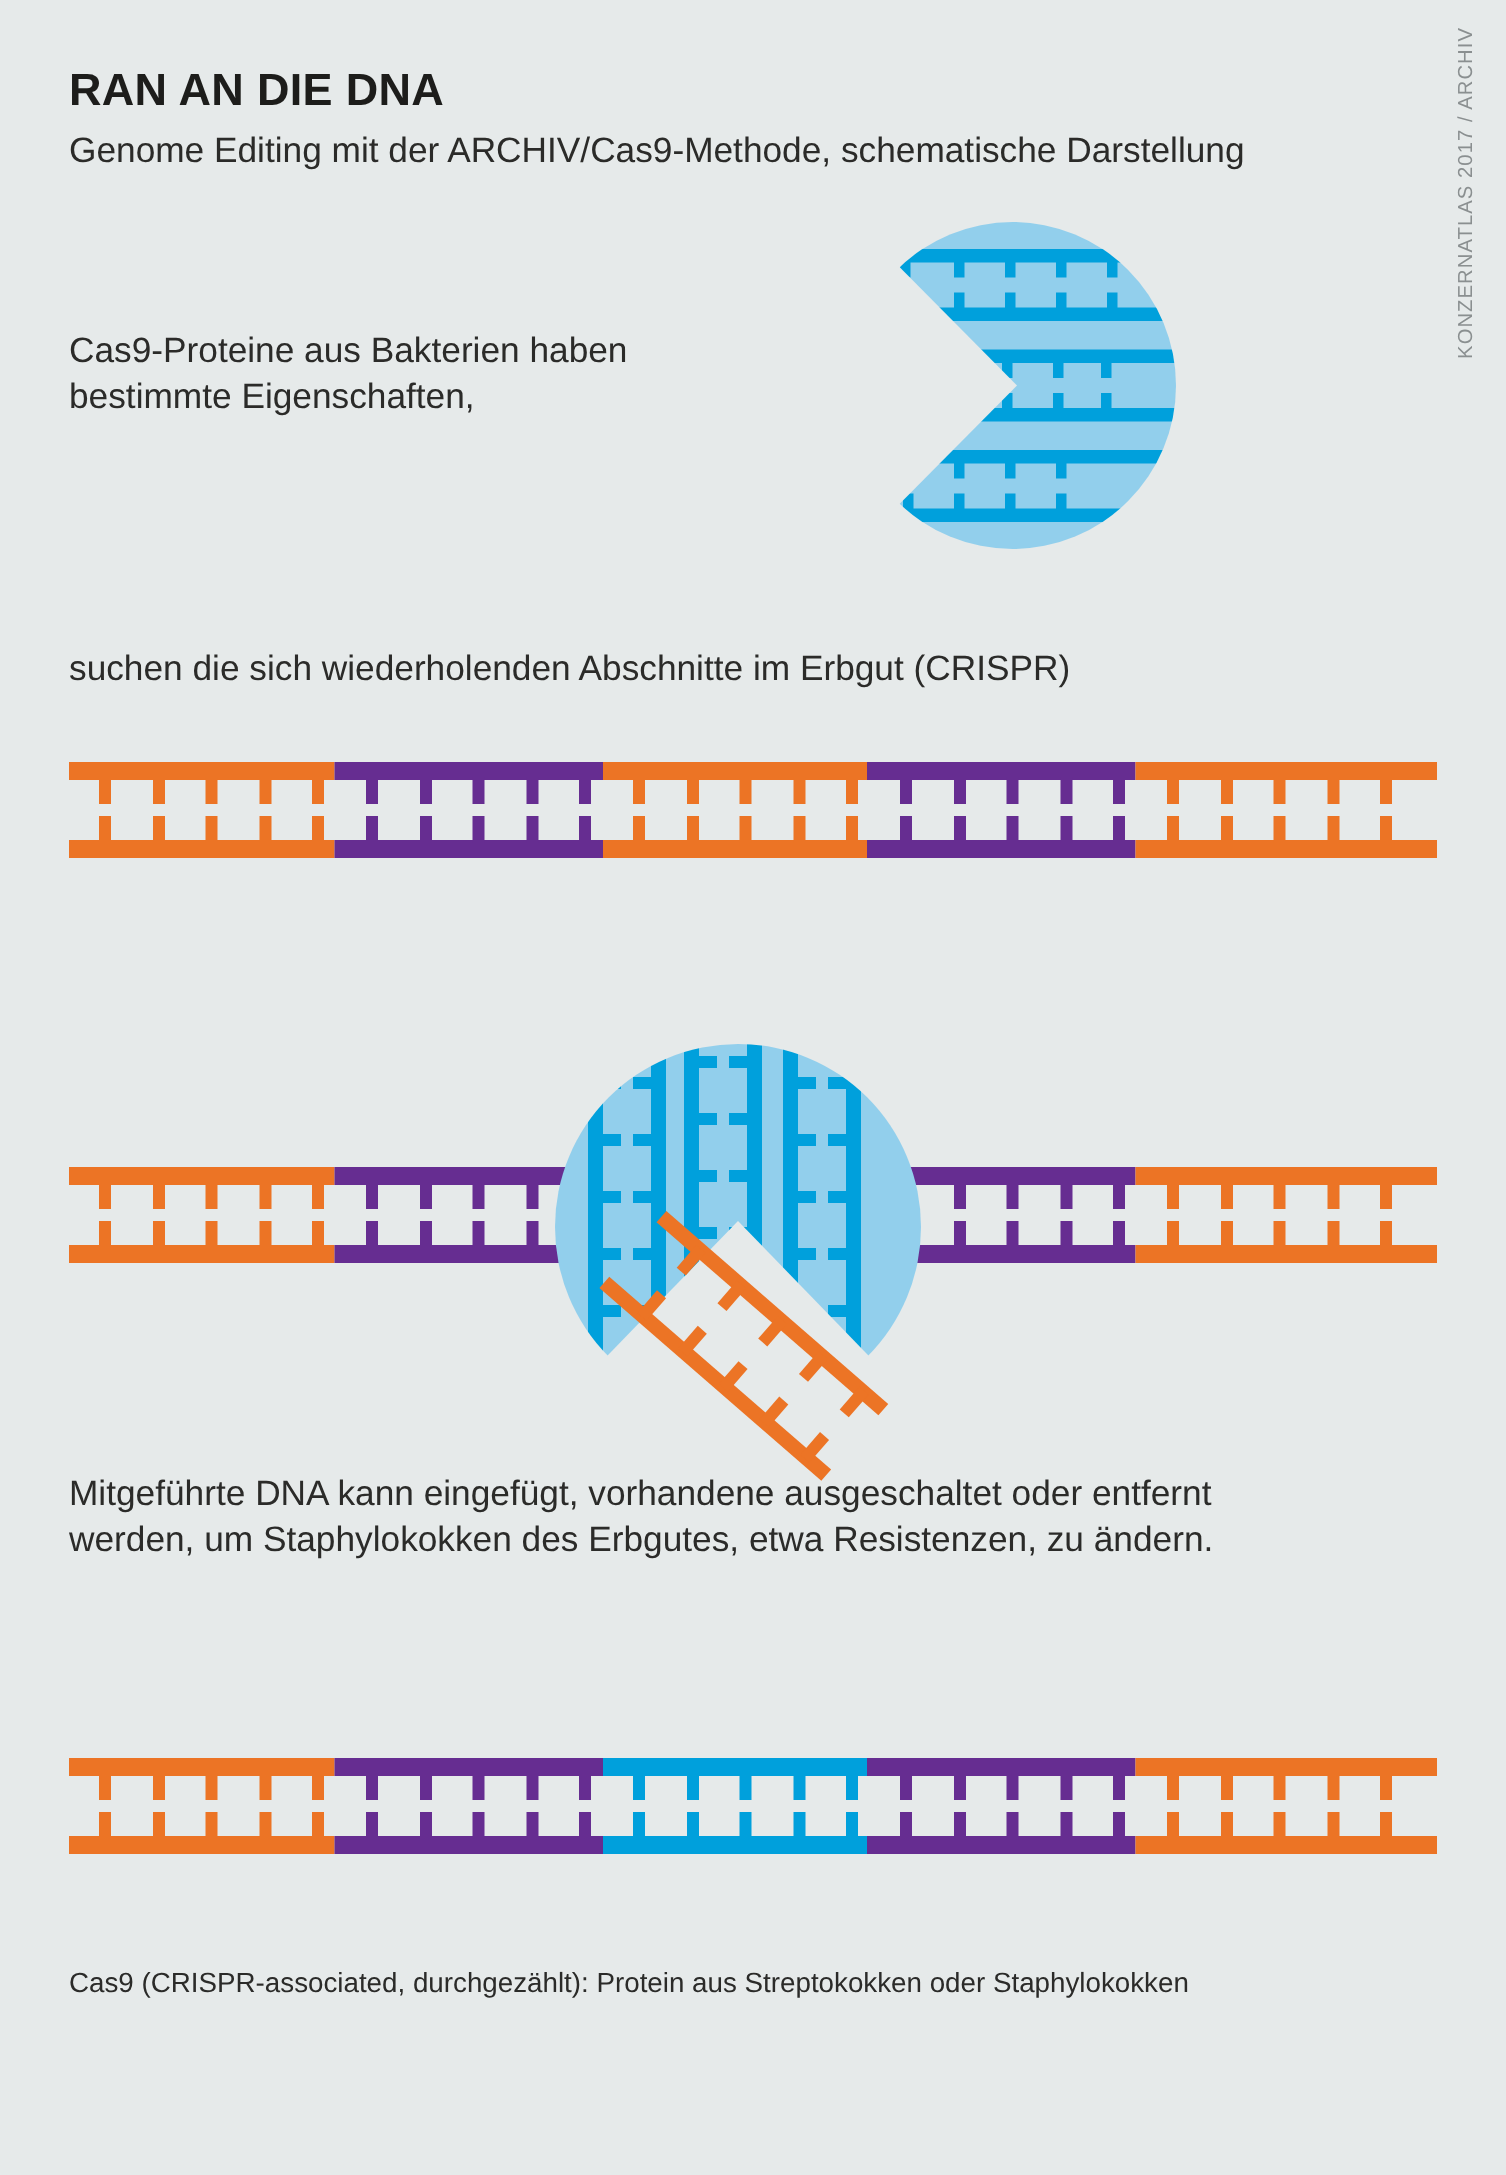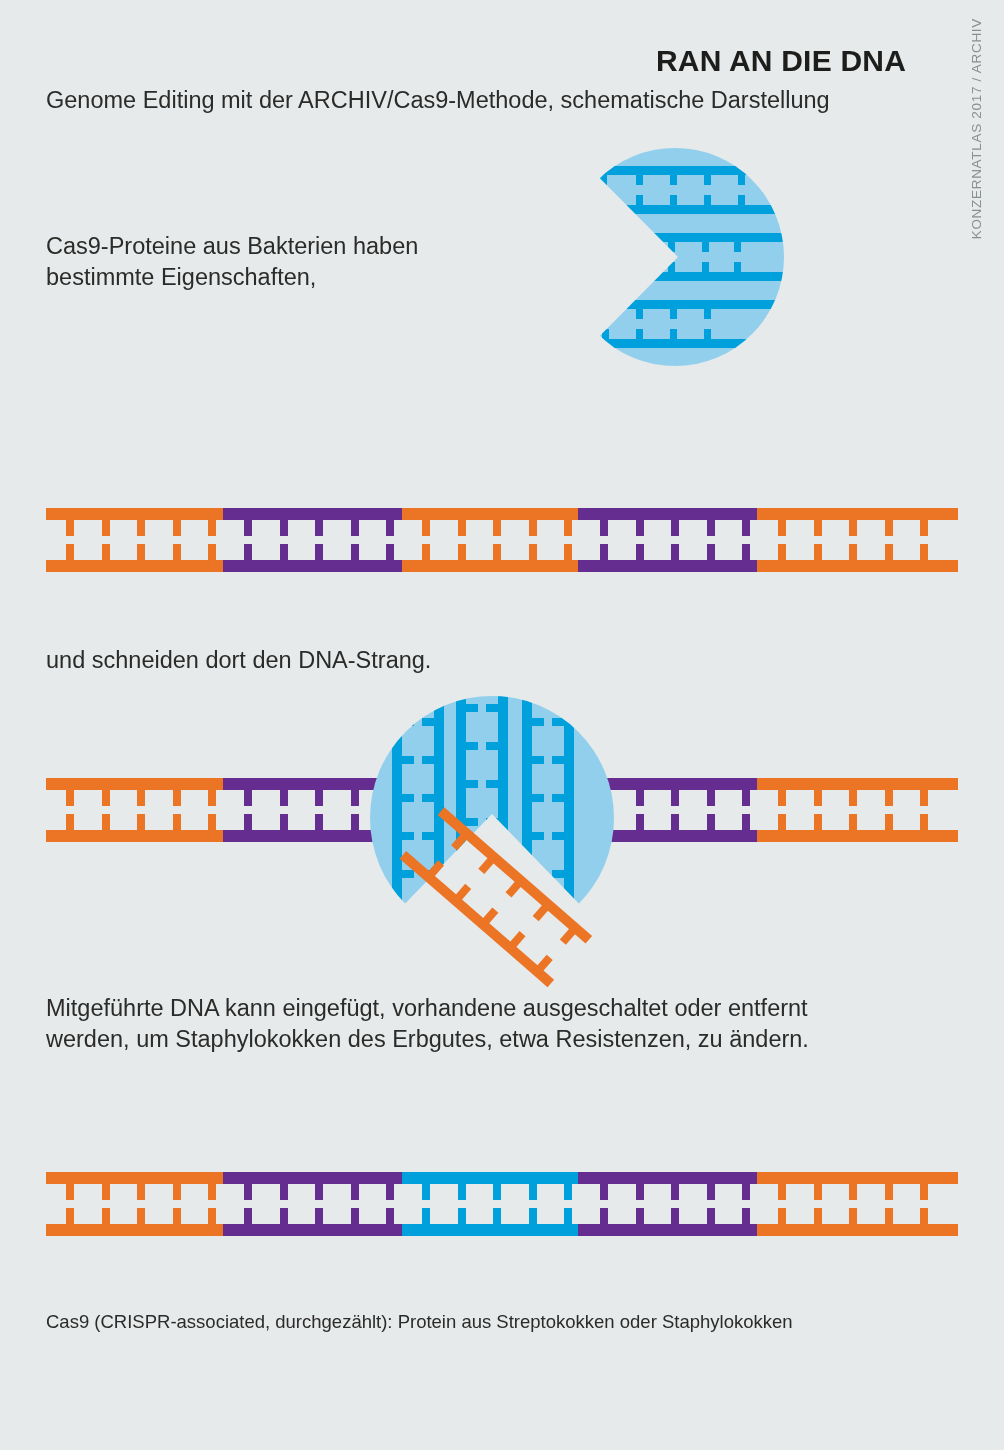--- a/index.html
+++ b/index.html
@@ -52,39 +52,37 @@
     top: 44px;
     width: 860px;
   }
   .headline .title {
     font-size: 30px;
     font-weight: bold;
     letter-spacing: 0.2px;
     line-height: 1.1;
     margin: 0 0 8px 0;
     color: #1d1d1b;
-    text-align: right;
   }
   .headline .subtitle {
     font-size: 23.5px;
     line-height: 1.30;
     margin: 0;
     color: #2b2b29;
     font-weight: 400;
     max-width: 850px;
   }
 
   
   .step-text {
     position: absolute;
     font-size: 23.5px;
     line-height: 1.34;
     color: #2b2b29;
     font-weight: 400;
-    margin-top: 13px;
   }
   .step-1-text { left: 46px; top: 218px; width: 470px; }
   .step-2-text { left: 46px; top: 430px; width: 900px; }
   .step-3-text { left: 46px; top: 632px; width: 720px; }
   .step-4-text { left: 46px; top: 980px; width: 830px; }
 
   
   .footnotes {
     position: absolute;
     left: 46px;
@@ -229,20 +227,21 @@
           <rect x="70" y="181" width="7" height="16" fill="#00a0dc"></rect>
           <rect x="104" y="155" width="7" height="16" fill="#00a0dc"></rect>
           <rect x="104" y="181" width="7" height="16" fill="#00a0dc"></rect>
           <rect x="138" y="155" width="7" height="16" fill="#00a0dc"></rect>
           <rect x="138" y="181" width="7" height="16" fill="#00a0dc"></rect>
         </g>
       </g>
     </svg>
   </div>
 
+  <div class="step-text step-2-text">suchen die sich wiederholenden Abschnitte im Erbgut (CRISPR)</div>
 
   <div class="dna-strand" id="dna-strand-top" style="left: 46px; top: 508px; width: 912px; height: 64px;">
       <div class="dna-seg" style="left: 0px; width: 177px; color: rgb(236, 116, 37);">
         <div class="rail top"></div>
         <div class="rail bottom"></div>
         <div class="rungs">
           <div class="rung up" style="left: 20px;"></div>
           <div class="rung dn" style="left: 20px;"></div>
           <div class="rung up" style="left: 55.6px;"></div>
           <div class="rung dn" style="left: 55.6px;"></div>
@@ -313,21 +312,20 @@
           <div class="rung up" style="left: 92.2px;"></div>
           <div class="rung dn" style="left: 92.2px;"></div>
           <div class="rung up" style="left: 127.8px;"></div>
           <div class="rung dn" style="left: 127.8px;"></div>
           <div class="rung up" style="left: 163.4px;"></div>
           <div class="rung dn" style="left: 163.4px;"></div>
         </div>
       </div>
     </div>
 
-  <div class="step-text step-3-text">und schneiden dort den DNA-Strang.</div>
 
   <div class="dna-strand" id="dna-strand-middle" style="left: 46px; top: 778px; width: 912px; height: 64px;">
       <div class="dna-seg" style="left: 0px; width: 177px; color: rgb(236, 116, 37);">
         <div class="rail top"></div>
         <div class="rail bottom"></div>
         <div class="rungs">
           <div class="rung up" style="left: 20px;"></div>
           <div class="rung dn" style="left: 20px;"></div>
           <div class="rung up" style="left: 55.6px;"></div>
           <div class="rung dn" style="left: 55.6px;"></div>

